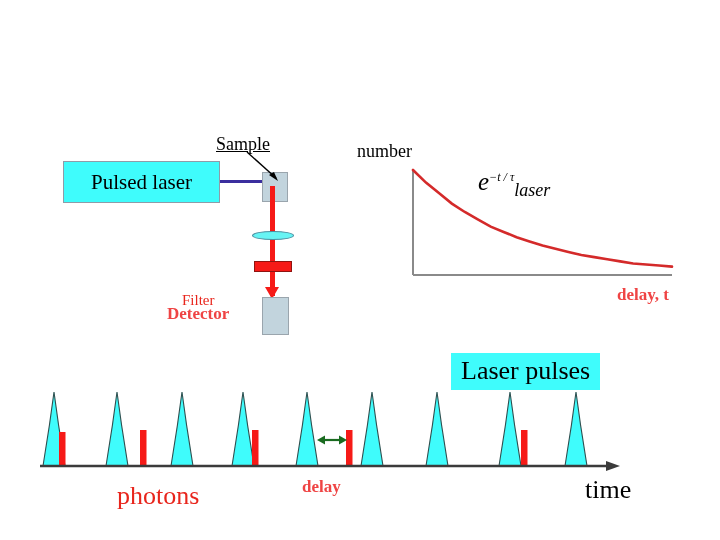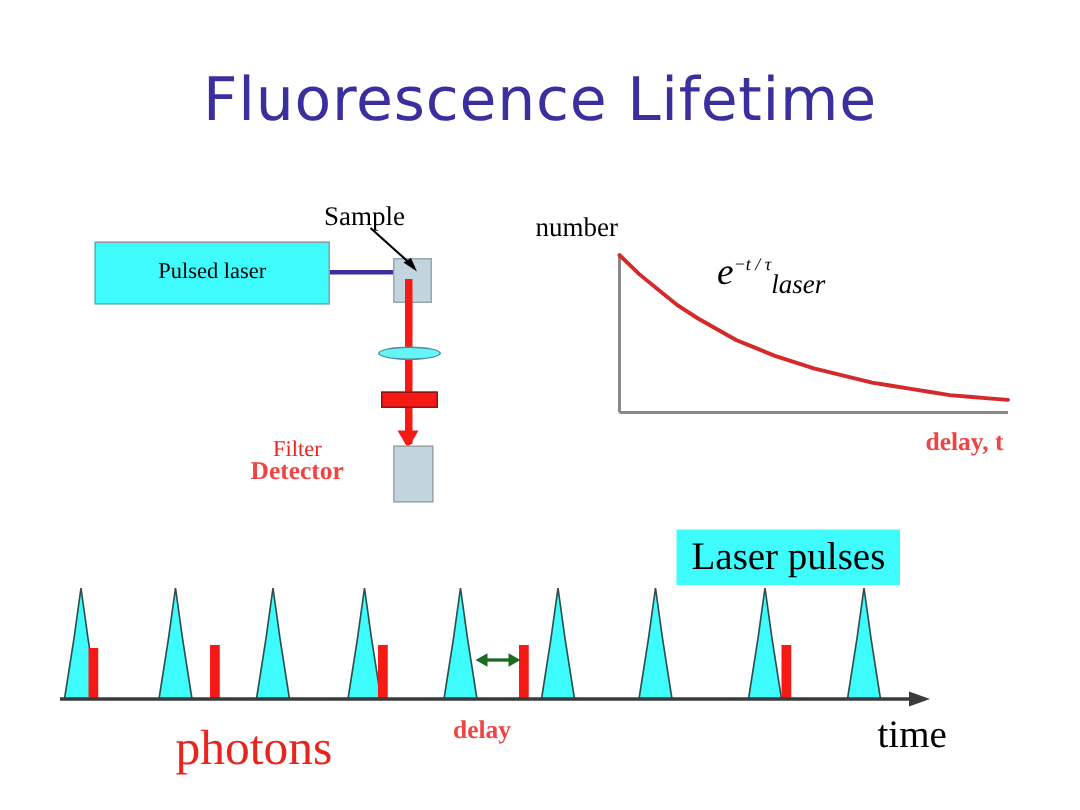--- a/index.html
+++ b/index.html
@@ -52,21 +52,21 @@
     background: #3ffcfc;
     border: 1px solid #8f9ba8;
     box-sizing: border-box;
   }
   #laser-box .txt {
     position: absolute;
     left: 0; right: 0;
     top: 50%;
     transform: translateY(-50%);
     text-align: center;
-    font-size: 15px;
+    font-size: 21px;
     color: #000;
     font-family: "Liberation Serif", serif;
   }
 
   #laser-beam {
     position: absolute;
     left: 220px;
     top: 180px;
     width: 52px;
     height: 3px;
@@ -130,21 +130,21 @@
     position: absolute;
     left: 262px;
     top: 297px;
     width: 27px;
     height: 38px;
     background: #c2d4dd;
     border: 1px solid #9aa5ad;
     box-sizing: border-box;
   }
 
-  #sample-lbl   { left: 216px; top: 135px; font-size: 18px; }
+  #sample-lbl   { left: 216px; top: 135px; font-size: 18px; text-decoration: underline; }
   #filter-lbl   { left: 182px; top: 254px; font-size: 15px; margin-top: 39px; }
   #detector-lbl { left: 167px; top: 305px; font-size: 17px; text-align: center; }
 
   #sample-arrow-svg {
     position: absolute;
     left: 245px;
     top: 150px;
     width: 45px;
     height: 36px;
   }
@@ -197,30 +197,29 @@
     left: 451px;
     top: 353px;
     padding: 3px 10px 4px 10px;
     background: #3ffcfc;
     font-size: 26px;
     color: #000;
     font-family: "Liberation Serif", serif;
     white-space: nowrap;
   }
 
-  #photons-lbl { left: 117px; top: 483px; font-size: 33px; }
+  #photons-lbl { left: 117px; top: 483px; font-size: 26px; }
   #delay-lbl   { left: 302px; top: 478px; font-size: 17px; }
   #time-lbl    { left: 585px; top: 477px; font-size: 26px; color:#000000; }
 </style>
 </head>
 <body>
 
 <div id="slide">
 
-  <div id="title">Fluorescence Lifetime</div>
 
   <div>
 
     <div id="laser-box">
       <div class="txt">Pulsed laser</div>
     </div>
 
     <div id="laser-beam"></div>
 
     <div id="sample-box"></div>

